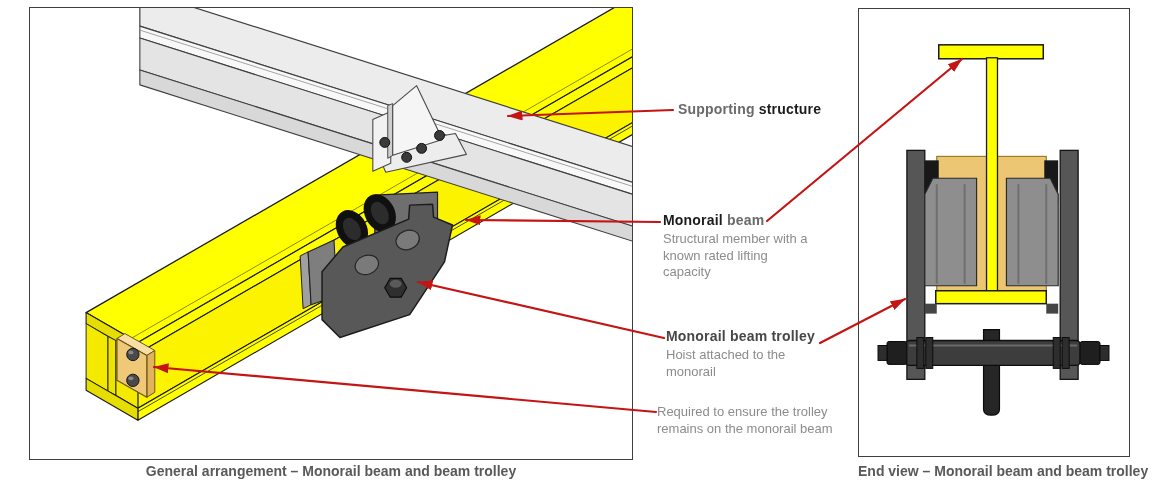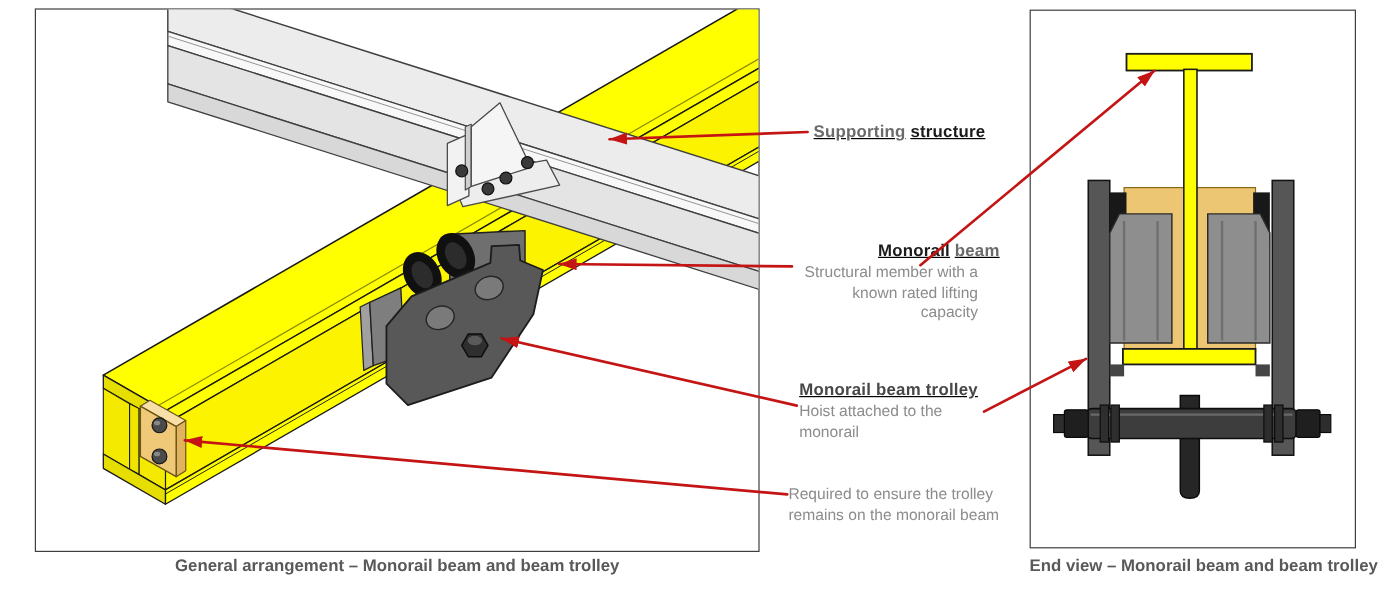--- a/index.html
+++ b/index.html
@@ -3,21 +3,21 @@
 <meta charset="utf-8">
 <style>
   html,body{margin:0;padding:0;background:#ffffff;}
   .stage{position:relative;width:1157px;height:498px;background:#fff;overflow:hidden;
          font-family:"Liberation Sans", sans-serif;}
   .panel{position:absolute;border:1.5px solid #3f3f3f;background:#fff;box-sizing:border-box;}
   .panel-left{left:29px;top:7px;width:604px;height:453px;}
   .panel-right{left:858px;top:8px;width:272px;height:449px;}
   .panel svg{display:block;width:100%;height:100%;}
   .callout{position:absolute;}
-  .callout .title{font-size:14px;font-weight:bold;letter-spacing:.2px;white-space:nowrap;text-decoration:underline;}
+  .callout .title{font-size:14px;font-weight:bold;letter-spacing:.2px;white-space:nowrap;}
   .callout .title .sep{display:inline-block;width:4px;}
   .t-gray{color:#6a6a6a;}
   .t-black{color:#1b1b1b;}
   .t-dark{color:#474747;}
   .callout .desc{font-size:13px;line-height:16.5px;color:#8c8c8c;margin-top:3px;}
   .caption{position:absolute;font-size:14px;font-weight:bold;color:#595959;text-align:center;white-space:nowrap;}
   .caption-left{left:29px;top:463px;width:604px;}
   .caption-right{left:858px;top:463px;width:272px;}
   .overlay{position:absolute;left:0;top:0;pointer-events:none;z-index:20;}
 </style>
@@ -146,26 +146,26 @@
         <rect x="222" y="334" width="20" height="23" rx="2" fill="#1f1f1f" stroke="#0a0a0a"></rect>
         <rect x="242" y="338" width="9" height="15" fill="#2d2d2d" stroke="#0a0a0a"></rect>
       </g>
     </svg>
   </div>
 
   <div class="callout" style="left:678px;top:101px;">
     <div class="title"><span class="t-gray">Supporting</span><span class="sep"></span><span class="t-black">structure</span></div>
   </div>
 
-  <div class="callout" style="left:663px;top:200px;width:170px;text-align:right;">
+  <div class="callout" style="left:663px;top:212px;width:170px;">
     <div class="title"><span class="t-black">Monorail</span><span class="sep"></span><span class="t-gray">beam</span></div>
     <div class="desc" style="width:152px;">Structural member with a known rated lifting capacity</div>
   </div>
 
-  <div class="callout" style="left:666px;top:316px;">
+  <div class="callout" style="left:666px;top:328px;">
     <div class="title"><span class="t-dark">Monorail beam trolley</span></div>
     <div class="desc" style="width:132px;">Hoist attached to the monorail</div>
   </div>
 
   <div class="callout" style="left:657px;top:401px;">
     <div class="desc" style="width:190px;">Required to ensure the trolley remains on the monorail beam</div>
   </div>
 
   <div class="caption caption-left">General arrangement – Monorail beam and beam trolley</div>
   <div class="caption caption-right">End view – Monorail beam and beam trolley</div>

